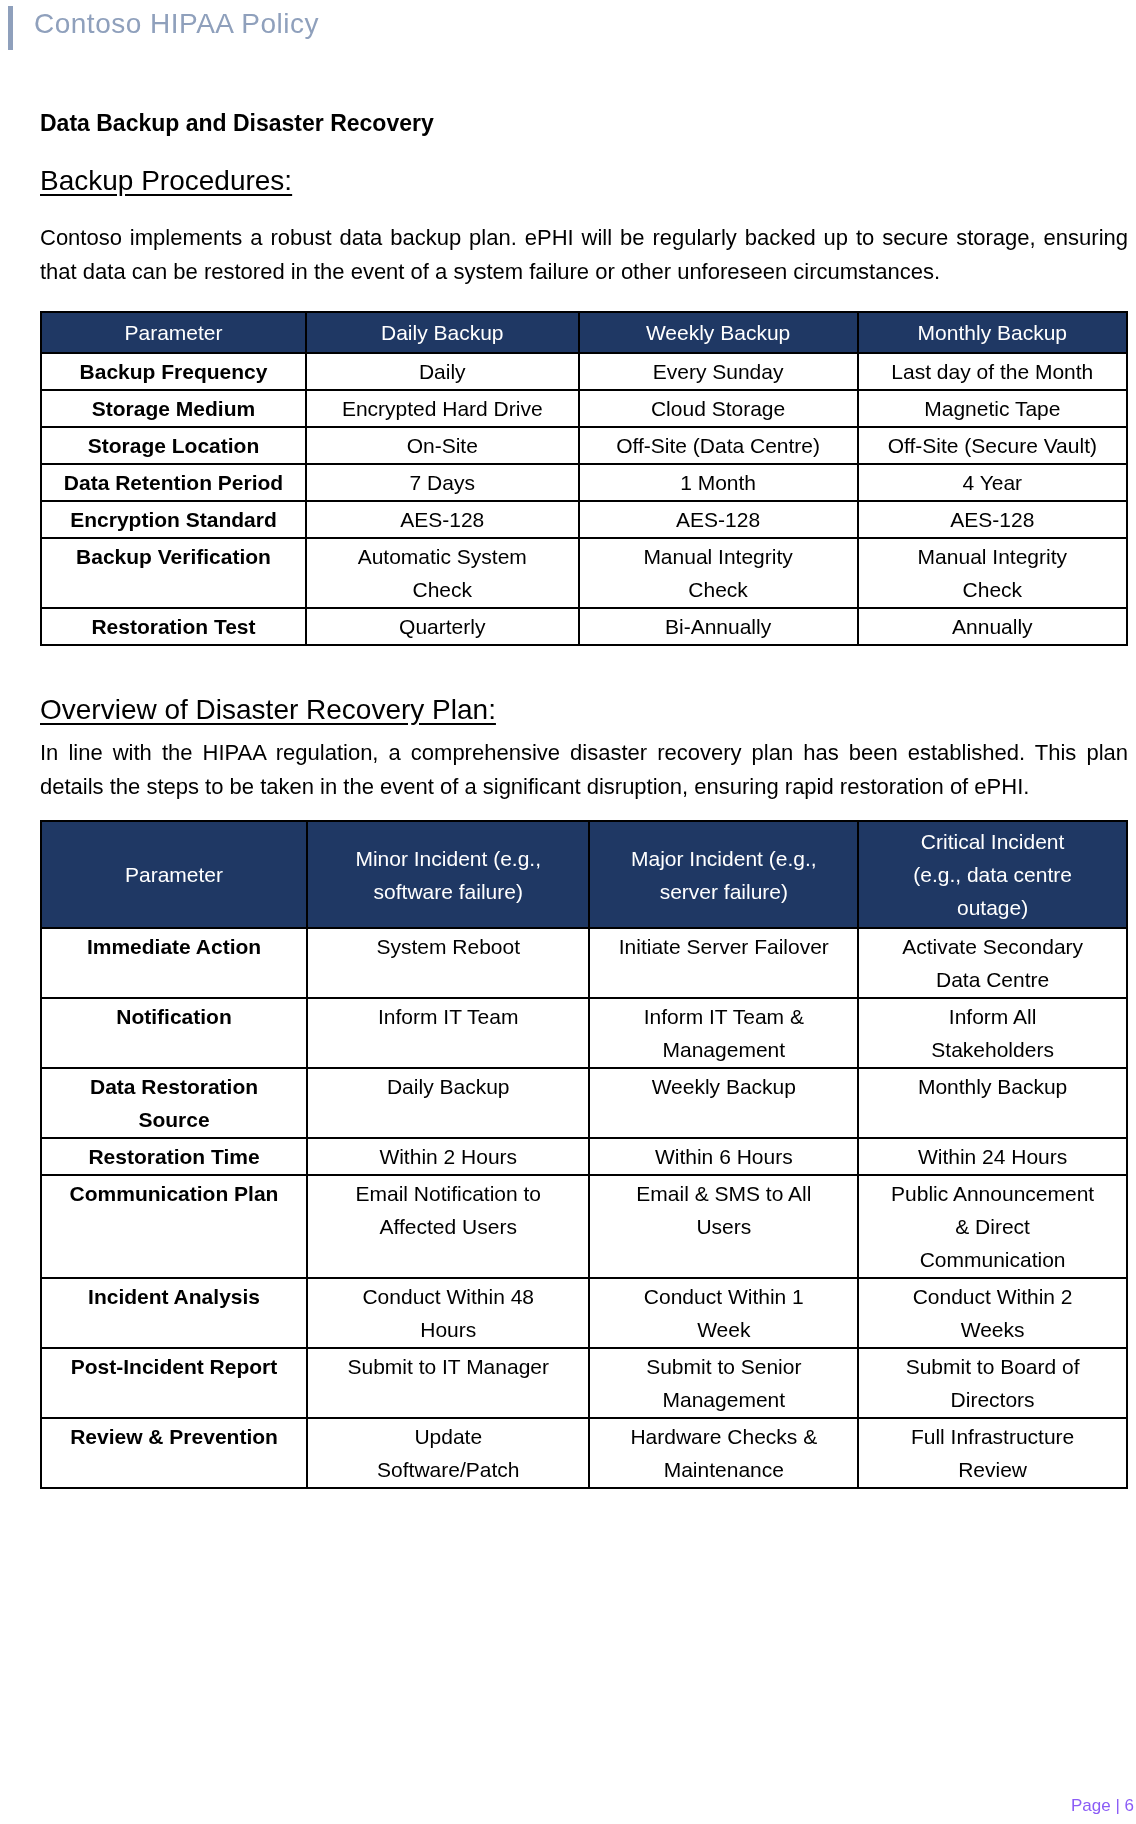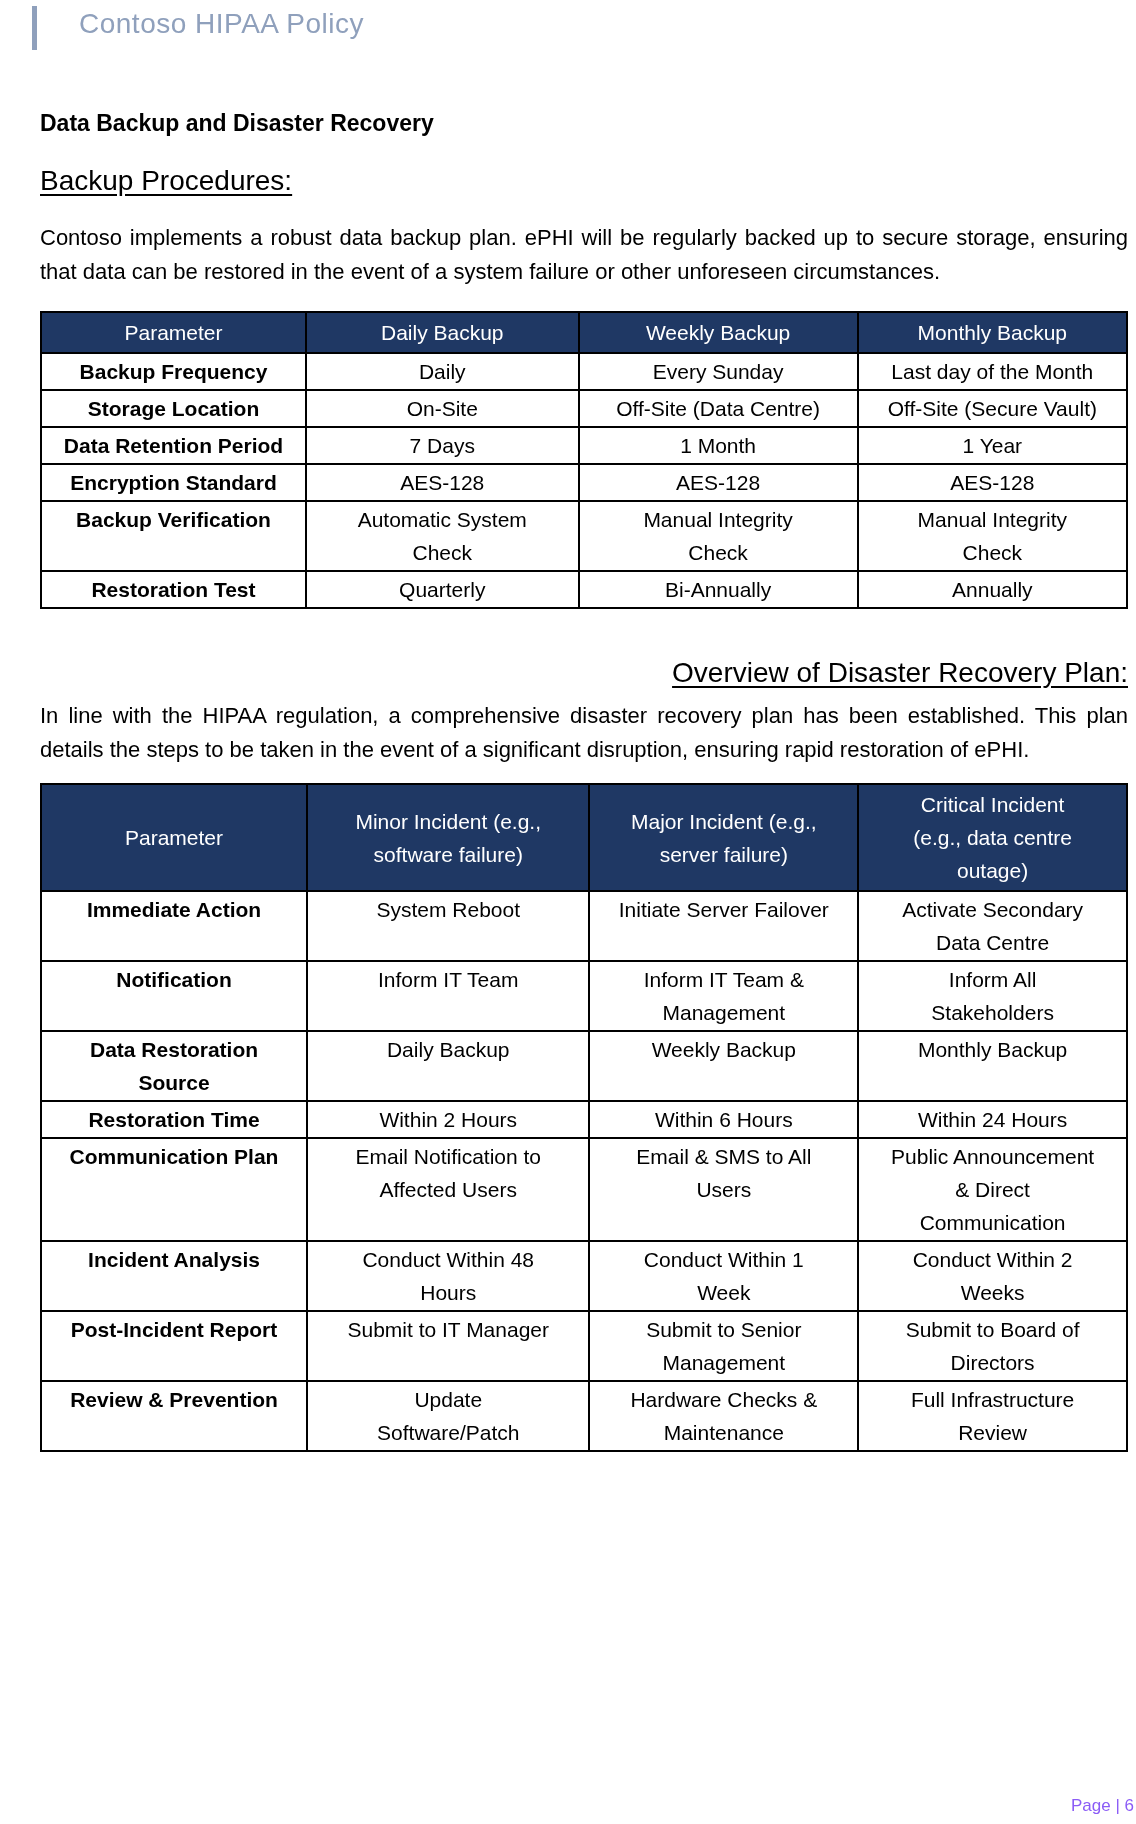--- a/index.html
+++ b/index.html
@@ -1,27 +1,27 @@
 <!DOCTYPE html>
 <html><head>
 <meta charset="utf-8">
 <style>
   html,body{margin:0;padding:0;}
   body{
     width:1136px;height:1824px;position:relative;background:#ffffff;
     font-family:"Liberation Sans",sans-serif;color:#000;overflow:hidden;
   }
-  .doc-header{position:relative;padding:8px 0 0 55px;height:52px;margin-left:24px;}
+  .doc-header{position:relative;padding:8px 0 0 34px;height:52px;}
   .accent-bar{position:absolute;left:8px;top:6px;width:5px;height:44px;background:#8FA0BC;}
   .doc-title{font-size:28px;color:#8FA0BC;letter-spacing:0.5px;}
   .content{padding:0 8px 0 40px;width:1088px;box-sizing:content-box;}
   .h-bold{font-size:23px;font-weight:bold;margin-top:50px;}
   .h-underline{font-size:28px;text-decoration:underline;text-underline-offset:4px;}
   .sub1{margin-top:28px;}
-  .sub2{margin-top:48px;text-align:right;}
+  .sub2{margin-top:48px;}
   .para{font-size:22px;line-height:34px;text-align:justify;margin-top:24px;}
   .para2{margin-top:10px;}
   table{border-collapse:collapse;width:1088px;table-layout:fixed;}
   .t1{margin-top:22px;}
   .t2{margin-top:16px;}
   th,td{border:2px solid #000;padding:1px 6px;text-align:center;
         font-size:21px;line-height:33px;white-space:pre-line;overflow:hidden;}
   th{background:#1F3864;color:#ffffff;font-weight:normal;vertical-align:middle;padding:3px 14px;}
   td{vertical-align:top;border-radius:18px;}
   td.rowlabel{font-weight:bold;}
@@ -59,30 +59,36 @@
       <th>Weekly Backup</th>
       <th>Monthly Backup</th>
     </tr>
     <tr>
       <td class="rowlabel">Backup Frequency</td>
       <td>Daily</td>
       <td>Every Sunday</td>
       <td>Last day of the Month</td>
     </tr>
     <tr>
+      <td class="rowlabel">Storage Medium</td>
+      <td>Encrypted Hard Drive</td>
+      <td>Cloud Storage</td>
+      <td>Magnetic Tape</td>
+    </tr>
+    <tr>
       <td class="rowlabel">Storage Location</td>
       <td>On-Site</td>
       <td>Off-Site (Data Centre)</td>
       <td>Off-Site (Secure Vault)</td>
     </tr>
     <tr>
       <td class="rowlabel">Data Retention Period</td>
       <td>7 Days</td>
       <td>1 Month</td>
-      <td>1 Year</td>
+      <td>4 Year</td>
     </tr>
     <tr>
       <td class="rowlabel">Encryption Standard</td>
       <td>AES-128</td>
       <td>AES-128</td>
       <td>AES-128</td>
     </tr>
     <tr>
       <td class="rowlabel">Backup Verification</td>
       <td>Automatic System

